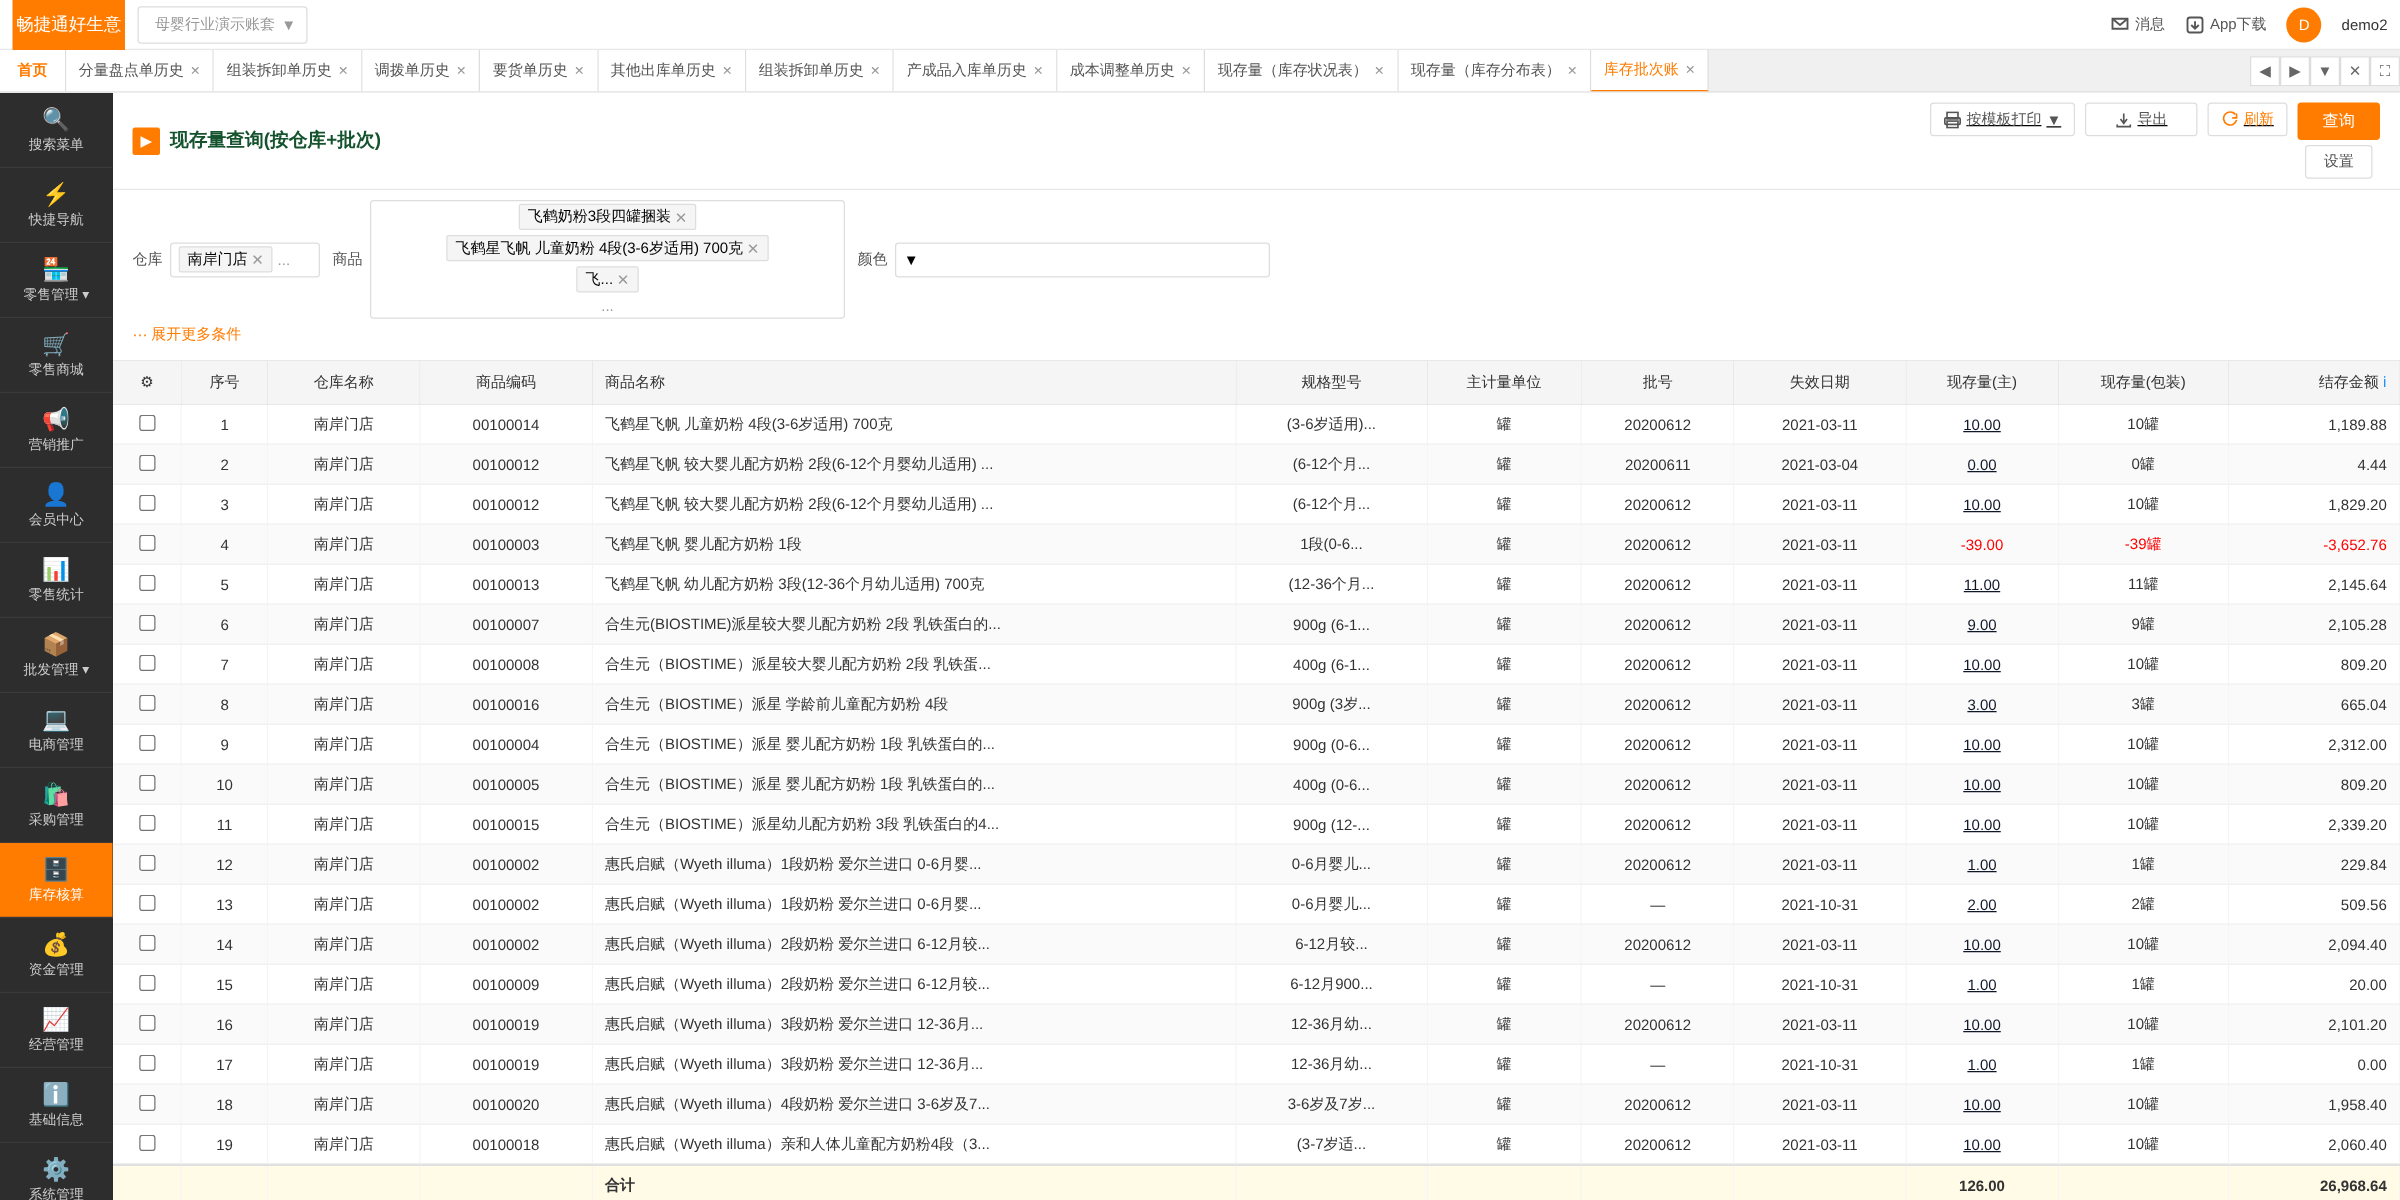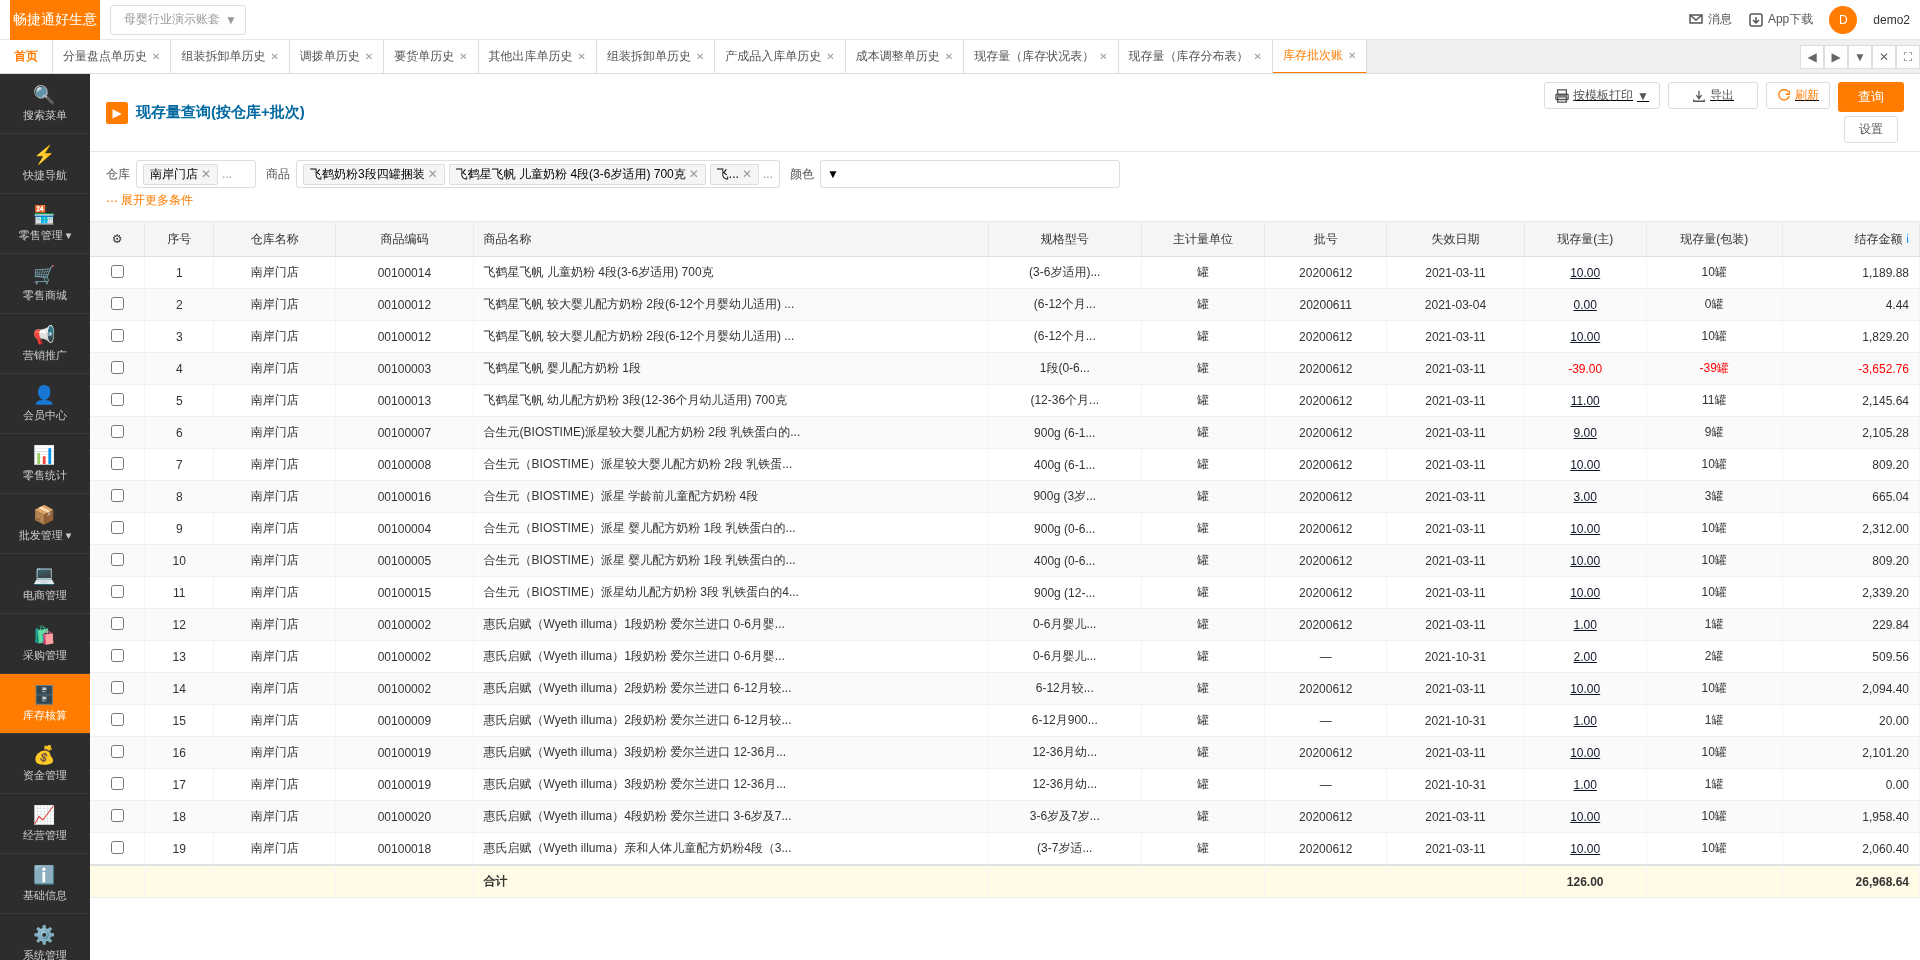--- a/index.html
+++ b/index.html
@@ -34,21 +34,21 @@
     .sidebar-item { display: flex; flex-direction: column; align-items: center; padding: 10px 5px; cursor: pointer; color: #ccc; text-align: center; border-bottom: 1px solid #3a3a3a; }
     .sidebar-item.active { background: #ff7c00; color: #fff; }
     .sidebar-item .icon { font-size: 18px; margin-bottom: 2px; }
     .sidebar-item .label { font-size: 11px; }
 
     
     .content { flex: 1; display: flex; flex-direction: column; overflow: hidden; }
 
     
     .page-header { background: #fff; padding: 8px 16px; display: flex; align-items: center; justify-content: space-between; border-bottom: 1px solid #e8e8e8; }
-    .page-title { font-size: 15px; font-weight: bold; color: #0369a1; }
+    .page-title { font-size: 15px; font-weight: bold; color: #14532d; }
     .page-actions { display: flex; align-items: center; gap: 8px; text-decoration: underline; }
     .btn-print { display: flex; align-items: center; gap: 4px; padding: 4px 10px; border: 1px solid #ddd; border-radius: 3px; cursor: pointer; color: #555; background: #fff; }
     .btn-export { display: flex; align-items: center; gap: 4px; padding: 4px 23px; border: 1px solid #ddd; border-radius: 3px; cursor: pointer; color: #555; background: #fff; }
     .btn-refresh { display: flex; align-items: center; gap: 4px; padding: 4px 10px; border: 1px solid #ddd; border-radius: 3px; cursor: pointer; color: #ff7c00; background: #fff; }
     .btn-query { padding: 6px 20px; background: #ff7c00; color: #fff; border: none; border-radius: 3px; cursor: pointer; font-size: 13px; }
     .btn-setting { padding: 4px 14px; background: #fff; color: #555; border: 1px solid #ddd; border-radius: 3px; cursor: pointer; display: block; margin-top: 4px; }
 
     
     .filter-area { background: #fff; padding: 8px 16px; border-bottom: 1px solid #e8e8e8; }
     .filter-row { display: flex; align-items: center; gap: 10px; flex-wrap: wrap; }
@@ -293,21 +293,21 @@
           <div class="filter-tag-container">
             <div class="filter-tag">
               <span>南岸门店</span>
               <span class="remove">✕</span>
             </div>
             <span class="filter-dots">...</span>
           </div>
         </div>
         <div class="filter-group">
           <span class="filter-label">商品</span>
-          <div class="filter-tag-container" style="min-width:380px;">
+          <div class="filter-tag-container" style="min-width:380px;flex-direction:column;">
             <div class="filter-tag">
               <span>飞鹤奶粉3段四罐捆装</span>
               <span class="remove">✕</span>
             </div>
             <div class="filter-tag">
               <span>飞鹤星飞帆 儿童奶粉 4段(3-6岁适用) 700克</span>
               <span class="remove">✕</span>
             </div>
             <div class="filter-tag">
               <span>飞...</span>

